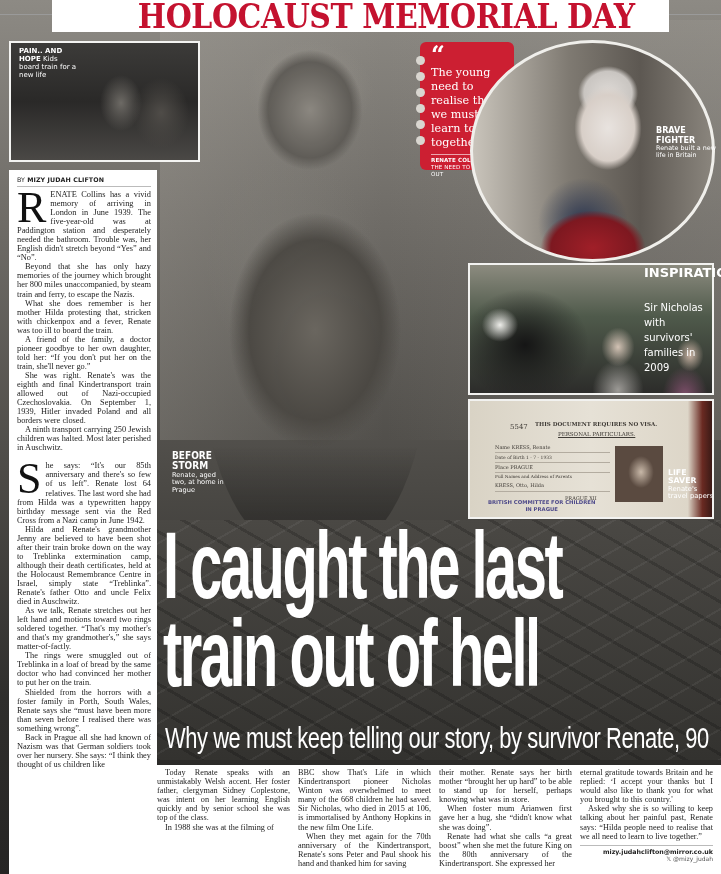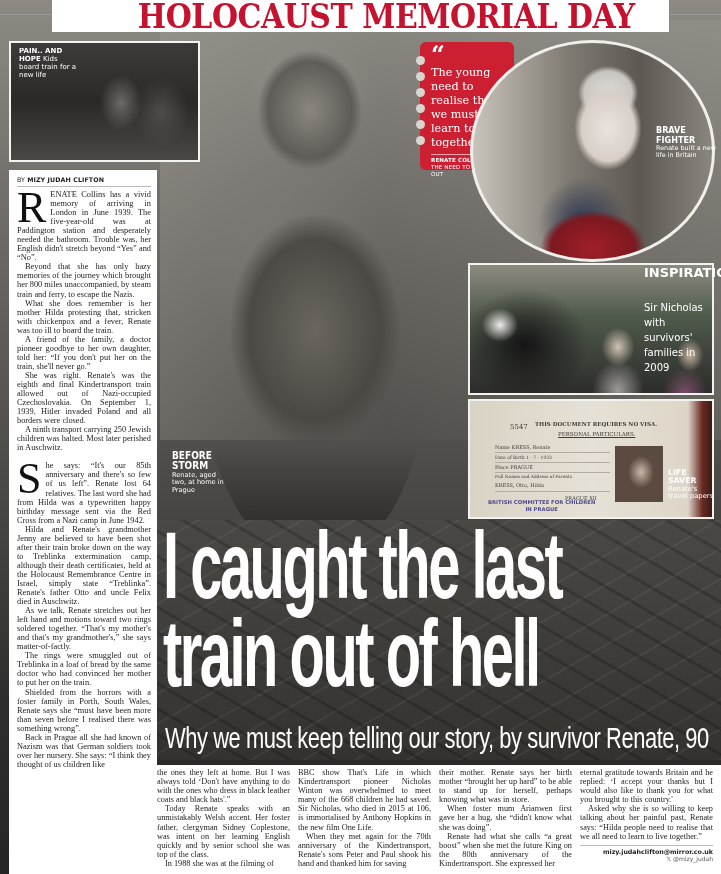--- a/index.html
+++ b/index.html
@@ -336,21 +336,20 @@
 
 <div class="headline">
   <div>I caught the last</div>
   <div>train out of hell</div>
 </div>
 <div class="subhead">Why we must keep telling our story, by survivor Renate, 90</div>
 
 <div class="lower-cols">
   <div class="lower-col">
     <div class="body-text">
-      <p class="noindent">the ones they left at home. But I was always told ‘Don't have anything to do with the ones who dress in black leather coats and black hats'.”</p>
       <p>Today Renate speaks with an unmistakably Welsh accent. Her foster father, clergyman Sidney Coplestone, was intent on her learning English quickly and by senior school she was top of the class.</p>
       <p>In 1988 she was at the filming of</p>
     </div>
   </div>
   <div class="lower-col">
     <div class="body-text">
       <p class="noindent">BBC show That's Life in which Kindertransport pioneer Nicholas Winton was overwhelmed to meet many of the 668 children he had saved. Sir Nicholas, who died in 2015 at 106, is immortalised by Anthony Hopkins in the new film One Life.</p>
       <p>When they met again for the 70th anniversary of the Kindertransport, Renate's sons Peter and Paul shook his hand and thanked him for saving</p>
     </div>
   </div>

